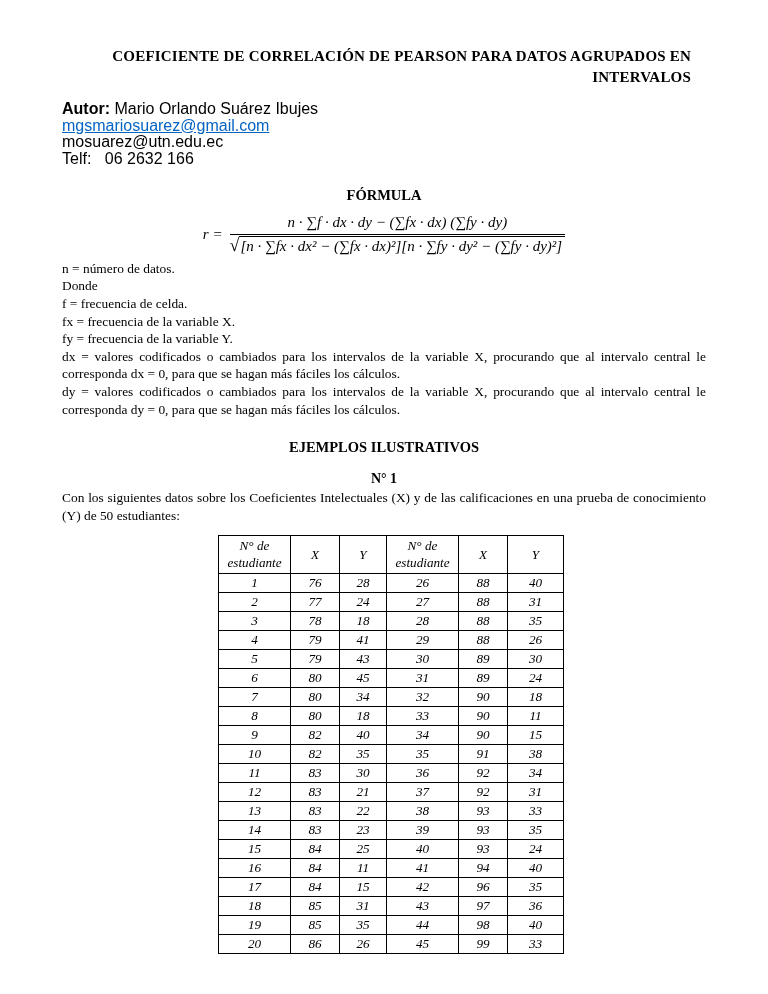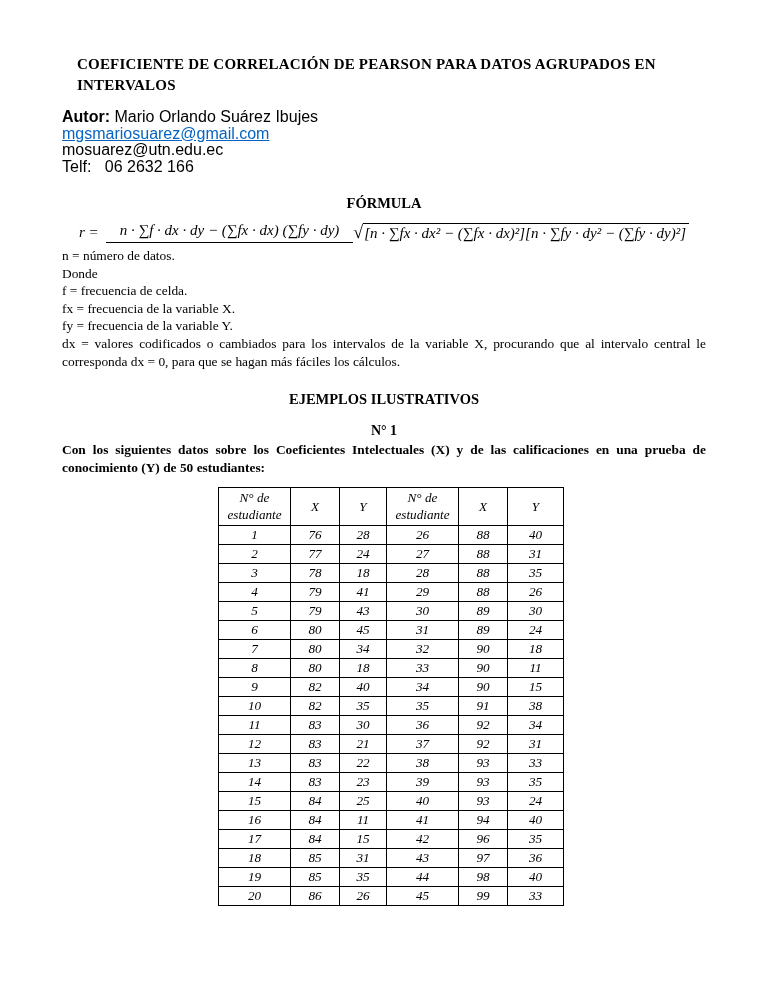--- a/index.html
+++ b/index.html
@@ -5,22 +5,22 @@
   * { margin: 0; padding: 0; box-sizing: border-box; }
   html, body { background: #ffffff; }
   body {
     width: 768px; height: 994px; overflow: hidden;
     padding: 46px 62px 0 62px;
     font-family: "Liberation Serif", "DejaVu Serif", serif;
     color: #000000;
     position: relative;
   }
   .doc-title {
-    font-size: 15px; font-weight: bold; text-align: left;
-    line-height: 21px; max-width: 614px; margin: 8px auto;
+    font-size: 15px; font-weight: bold; text-align: right;
+    line-height: 21px; max-width: 614px; margin: 0 auto;
     letter-spacing: 0.2px;
   }
   .author-block {
     margin-top: 13px;
     font-family: "Liberation Sans", "DejaVu Sans", sans-serif;
     font-size: 16px; line-height: 16.5px;
   }
   .author-line .bold { font-weight: bold; }
   .email-link { color: #0563C1; text-decoration: underline; cursor: pointer; }
   .phone-line1 .num { margin-left: 9px; }
@@ -29,33 +29,32 @@
     font-size: 14.5px; font-weight: bold; text-align: center;
     line-height: 19px;
   }
   .formula-heading { margin-top: 19px; }
   .formula-row {
     margin-top: 9px;
     display: flex; justify-content: center; align-items: center;
     font-style: italic; font-size: 15px;
   }
   .formula-lhs { margin-right: 7px; }
-  .frac { display: inline-flex; flex-direction: row; text-align: center; }
+  .frac { display: inline-flex; flex-direction: column; text-align: center; }
   .frac-num { padding: 0 14px 3px 14px; border-bottom: 1.6px solid #000; }
   .frac-den { display: inline-flex; align-items: stretch; justify-content: center; padding-top: 1px; }
   .radical { font-style: normal; font-size: 18px; line-height: 1.1; align-self: flex-start; }
   .radicand { border-top: 1.2px solid #000; padding: 1px 3px 0 1px; }
   .definitions { margin-top: 4px; font-size: 13.4px; line-height: 17.6px; }
   .definitions p { text-align: justify; }
   .examples-heading { margin-top: 20px; }
   .example-number { margin-top: 12px; font-size: 14px; }
   .example-intro {
     margin-top: 1px; font-size: 13.4px; line-height: 17.6px;
     text-align: justify;
-    font-weight: bold;
   }
   table.students {
     border-collapse: collapse;
     margin: 11px auto 0 auto;
     transform: translateX(7px);
     font-size: 13.2px;
     font-style: italic;
   }
   table.students th, table.students td {
     border: 1px solid #000;
@@ -108,20 +107,21 @@
   </span>
 </div>
 
 <div class="definitions">
   <p>n = número de datos.</p>
   <p>Donde</p>
   <p>f = frecuencia de celda.</p>
   <p>fx = frecuencia de la variable X.</p>
   <p>fy = frecuencia de la variable Y.</p>
   <p>dx = valores codificados o cambiados para los intervalos de la variable X, procurando que al intervalo central le corresponda dx = 0, para que se hagan más fáciles los cálculos.</p>
+  <p>dy = valores codificados o cambiados para los intervalos de la variable X, procurando que al intervalo central le corresponda dy = 0, para que se hagan más fáciles los cálculos.</p>
 </div>
 
 <h2 class="section-heading examples-heading">EJEMPLOS ILUSTRATIVOS</h2>
 
 <h3 class="section-heading example-number">N° 1</h3>
 
 <p class="example-intro">Con los siguientes datos sobre los Coeficientes Intelectuales (X) y de las calificaciones en una prueba de conocimiento (Y) de 50 estudiantes:</p>
 
 <table class="students">
   <thead>

